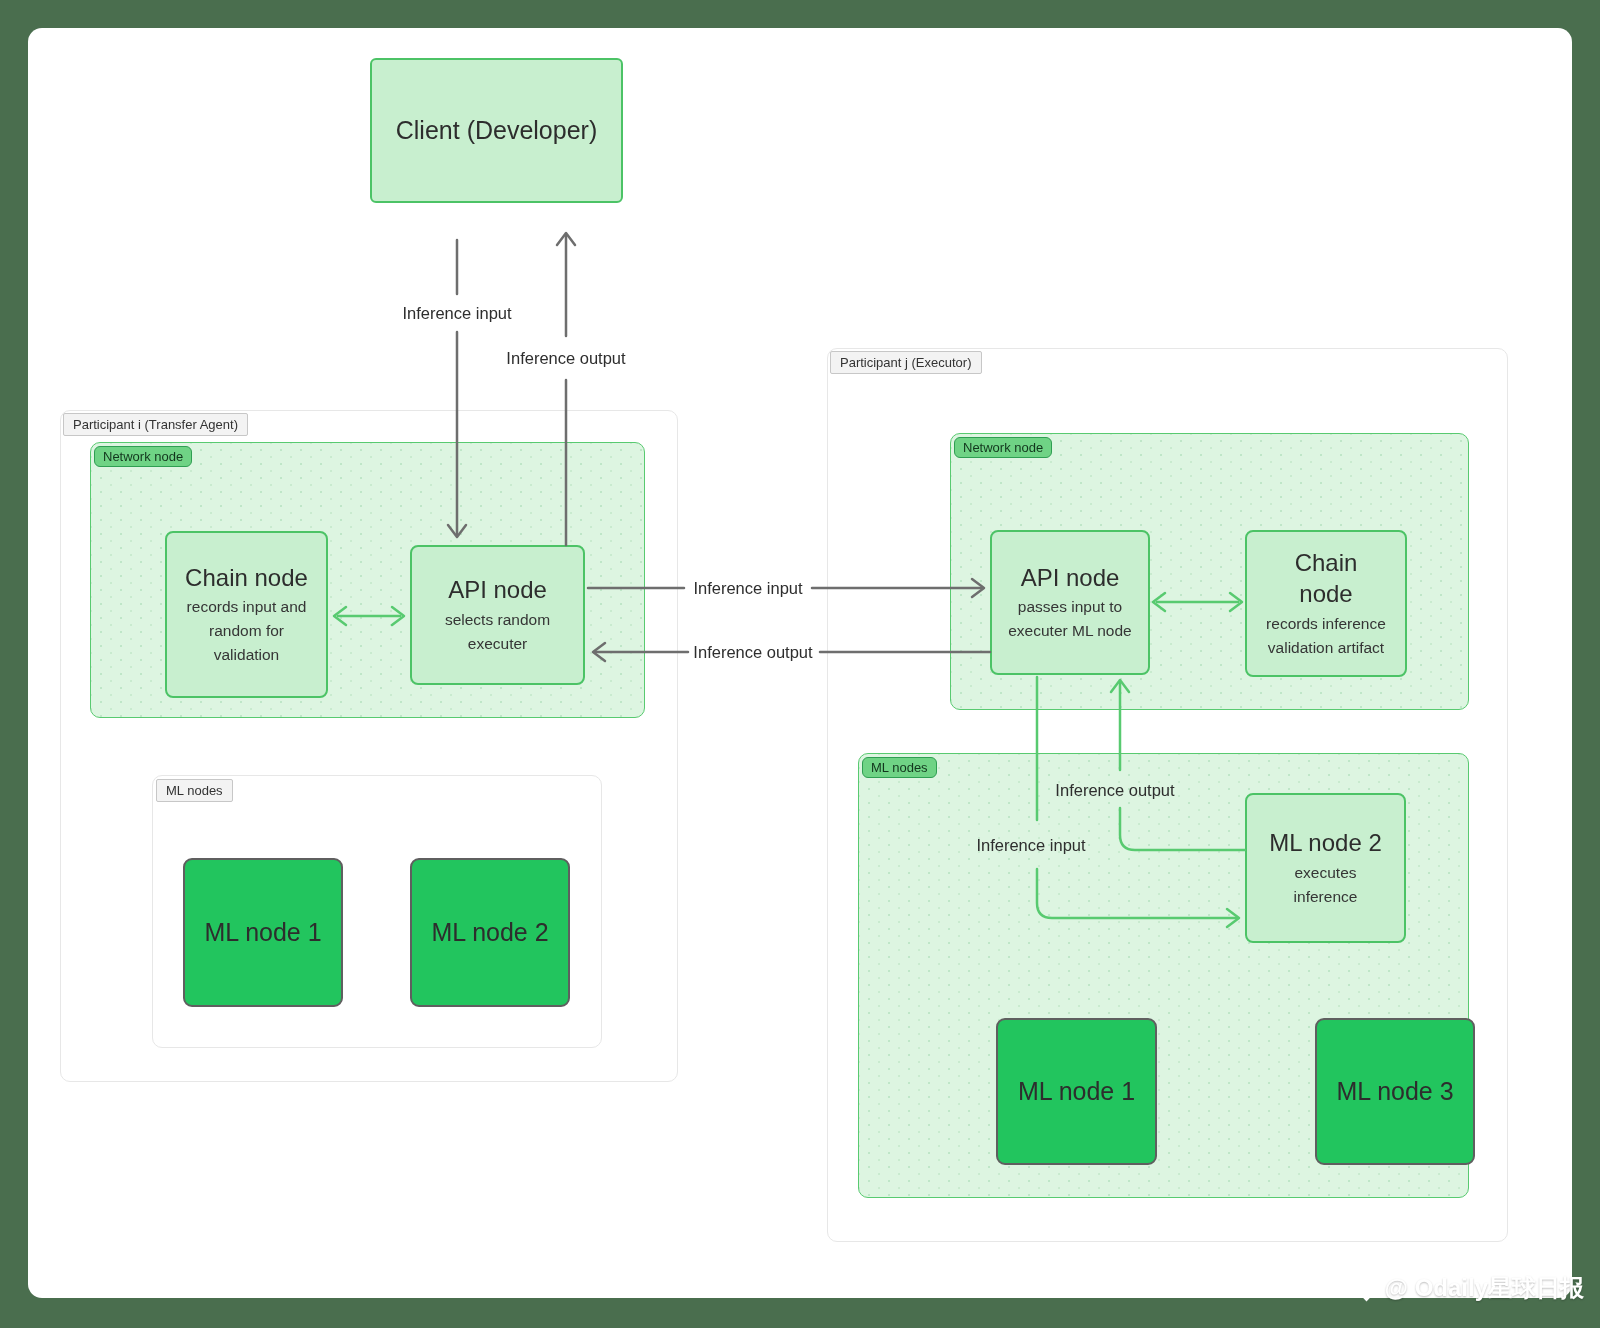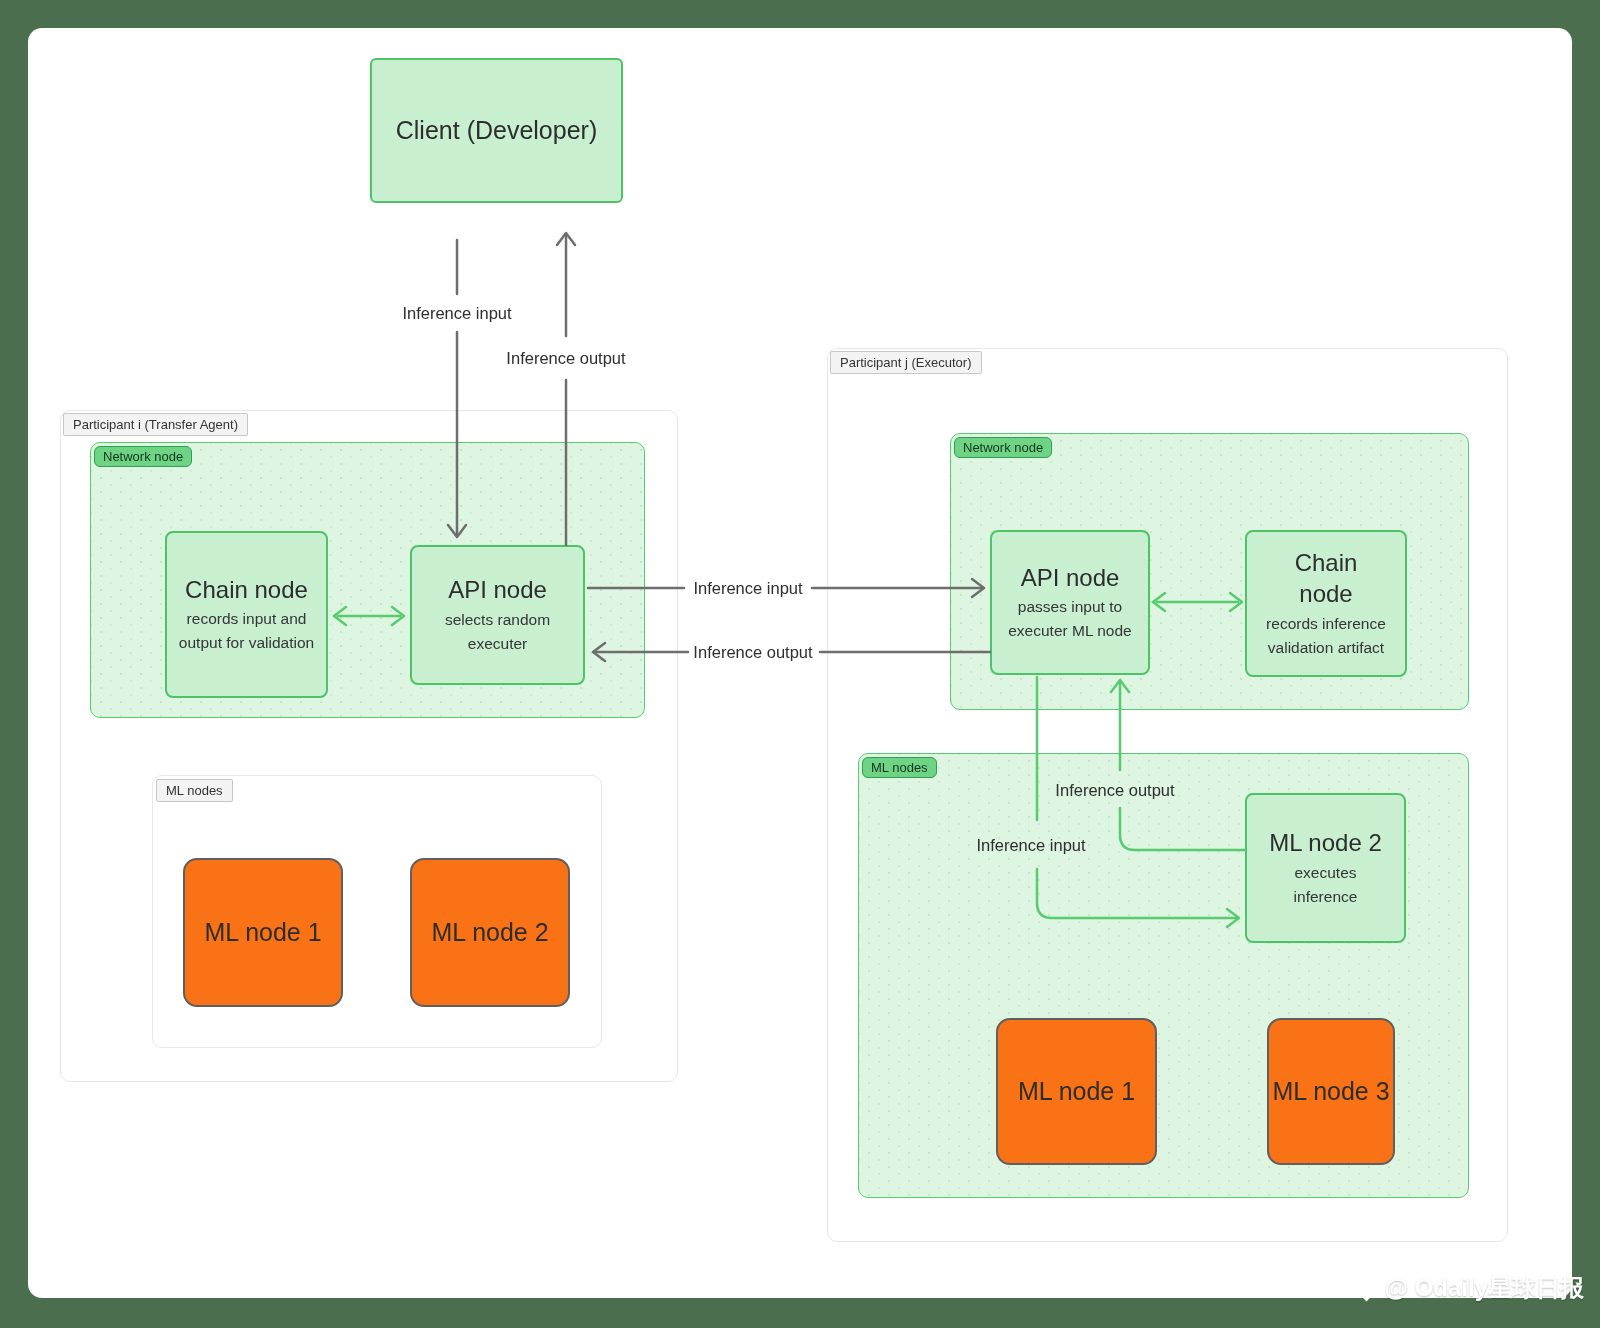--- a/index.html
+++ b/index.html
@@ -17,21 +17,21 @@
   
   .gnode{
     position:absolute;background:#c8efcf;border:2px solid #4cc366;border-radius:8px;
     display:flex;flex-direction:column;align-items:center;justify-content:center;
     text-align:center;box-sizing:border-box;
   }
   .gnode .title{font-size:24px;color:#2d2d2d;line-height:1.3;}
   .gnode .desc{font-size:15.5px;color:#353535;line-height:1.55;margin-top:2px;padding:0 8px;}
   .narrow-title{display:block;max-width:78px;margin:0 auto;}
   .wnode{
-    position:absolute;background:#f97316;border:2px solid #5f5f5f;border-radius:14px;
+    position:absolute;background:#22c55e;border:2px solid #5f5f5f;border-radius:9px;
     display:flex;align-items:center;justify-content:center;box-sizing:border-box;
     font-size:25px;color:#2d2d2d;text-align:center;
   }
   
   .participant{
     position:absolute;background:#ffffff;border:1px solid #e7e7e7;border-radius:10px;
     box-sizing:border-box;
   }
   .greenbox{
     position:absolute;background:#ddf5e1;border:1.5px solid #58ca70;border-radius:10px;
@@ -89,21 +89,21 @@
 <div class="participant" style="left:60px;top:410px;width:618px;height:672px;">
   <div class="badge-gray">Participant i (Transfer Agent)</div>
 </div>
 
 <div class="greenbox" style="left:90px;top:442px;width:555px;height:276px;">
   <div class="badge-green">Network node</div>
 </div>
 
 <div class="gnode" style="left:165px;top:531px;width:163px;height:167px;">
   <div class="title">Chain node</div>
-  <div class="desc">records input and output for validation</div>
+  <div class="desc">records input and random for validation</div>
 </div>
 
 <div class="gnode" style="left:410px;top:545px;width:175px;height:140px;">
   <div class="title">API node</div>
   <div class="desc" style="max-width:130px;">selects random executer</div>
 </div>
 
 <div class="mlbox-plain" style="left:152px;top:775px;width:450px;height:273px;">
   <div class="badge-gray" style="top:3px;left:3px;">ML nodes</div>
 </div>
@@ -138,21 +138,21 @@
 </div>
 
 <div class="gnode" style="left:1245px;top:793px;width:161px;height:150px;">
   <div class="title">ML node 2</div>
   <div class="desc" style="max-width:110px;">executes inference</div>
 </div>
 
 <div class="wnode" style="left:996px;top:1018px;width:161px;height:147px;">
   <span>ML node 1</span>
 </div>
-<div class="wnode" style="left:1267px;top:1018px;width:128px;height:147px;">
+<div class="wnode" style="left:1315px;top:1018px;width:160px;height:147px;">
   <span>ML node 3</span>
 </div>
 
 <svg class="wires" width="1600" height="1328" viewBox="0 0 1600 1328">
   <g stroke="#6e6e6e" stroke-width="2.5" fill="none" stroke-linecap="round" stroke-linejoin="round">
 
     <path d="M457,240 V294"></path>
     <path d="M457,332 V536"></path>
     <path d="M448,525 L457,537 L466,525"></path>
 

